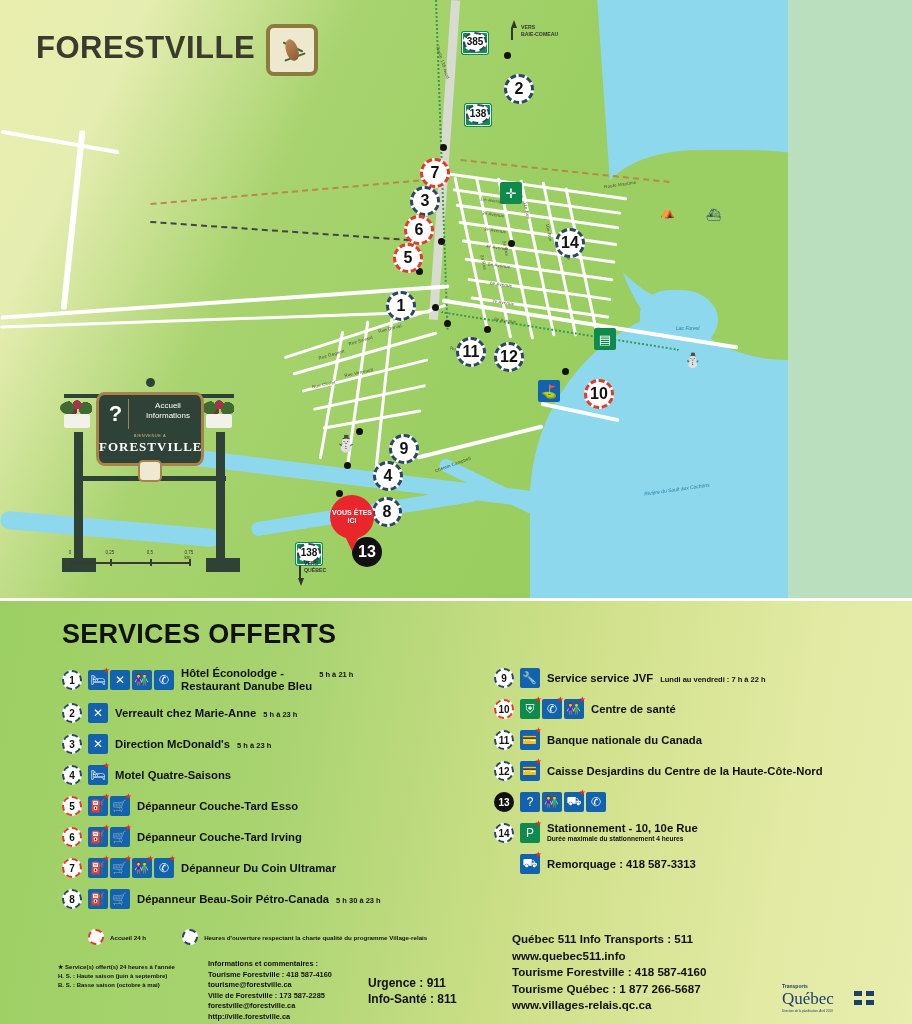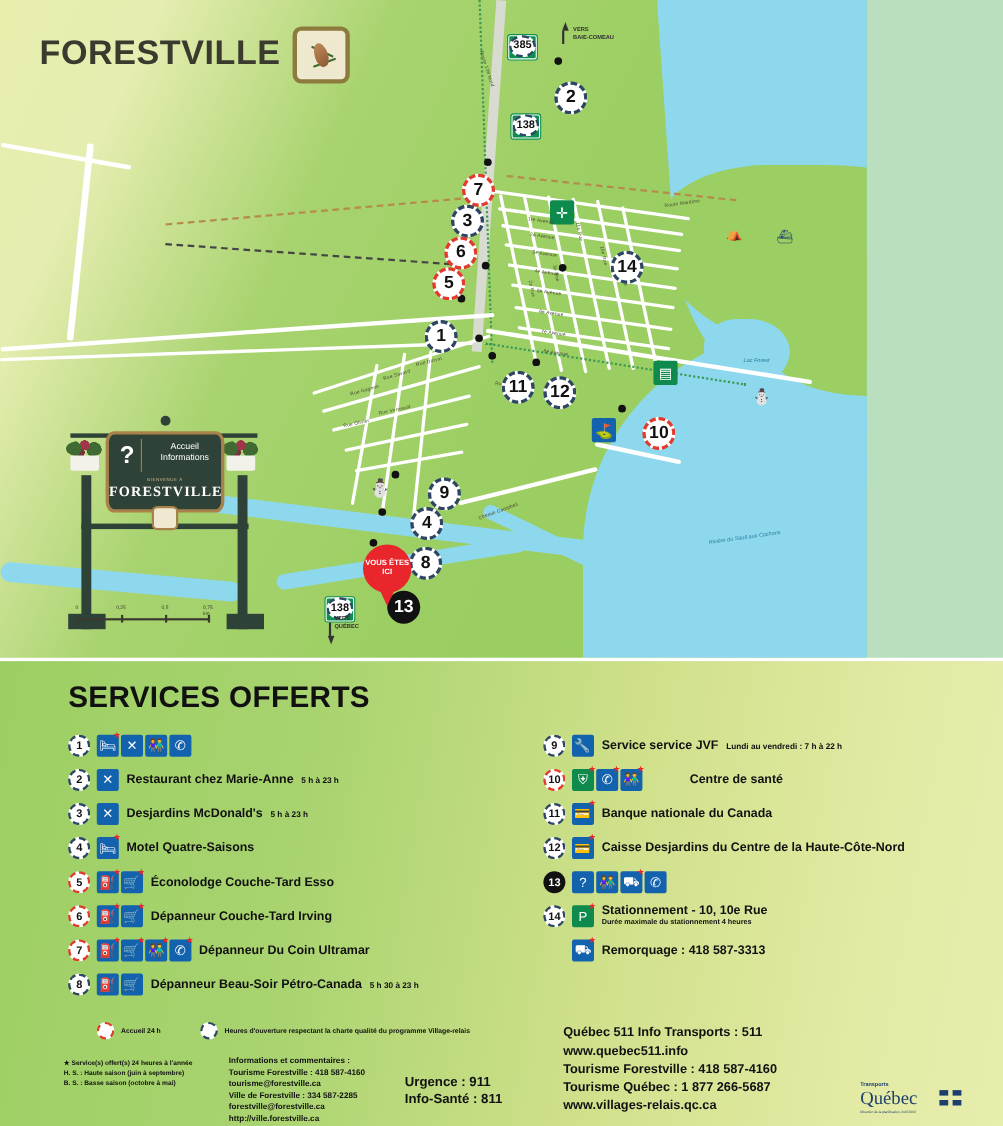--- a/index.html
+++ b/index.html
@@ -481,41 +481,48 @@
 
     <div class="col col-left" id="col-left">
         <div class="srow">
           <div class="num ">1</div>
           <div class="icons">
             <div class="ic blue">🛏<span class="star">★</span></div>
             <div class="ic blue">✕</div>
             <div class="ic blue">👫</div>
             <div class="ic blue">✆</div>
           </div>
+          <div>
+            <div class="txtblock">
+              <div class="lbl-main" style="white-space: pre-line;">Hôtel Éconolodge -
+Restaurant Danube Bleu</div>
+              <div class="lbl-hours">5 h à 21 h</div>
+            </div>
+          </div>
         </div>
         <div class="srow">
           <div class="num ">2</div>
           <div class="icons">
             <div class="ic blue">✕</div>
           </div>
           <div>
             <div class="txtblock">
-              <div class="lbl-main" style="white-space: pre-line;">Restaurant chez Marie-Anne</div>
+              <div class="lbl-main" style="white-space: pre-line;">Verreault chez Marie-Anne</div>
               <div class="lbl-hours">5 h à 23 h</div>
             </div>
           </div>
         </div>
         <div class="srow">
           <div class="num ">3</div>
           <div class="icons">
             <div class="ic blue">✕</div>
           </div>
           <div>
             <div class="txtblock">
-              <div class="lbl-main" style="white-space: pre-line;">Desjardins McDonald's</div>
+              <div class="lbl-main" style="white-space: pre-line;">Direction McDonald's</div>
               <div class="lbl-hours">5 h à 23 h</div>
             </div>
           </div>
         </div>
         <div class="srow">
           <div class="num ">4</div>
           <div class="icons">
             <div class="ic blue">🛏<span class="star">★</span></div>
           </div>
           <div>
@@ -525,21 +532,21 @@
           </div>
         </div>
         <div class="srow">
           <div class="num red">5</div>
           <div class="icons">
             <div class="ic blue">⛽<span class="star">★</span></div>
             <div class="ic blue">🛒<span class="star">★</span></div>
           </div>
           <div>
             <div class="txtblock">
-              <div class="lbl-main" style="white-space: pre-line;">Éconolodge Couche-Tard Esso</div>
+              <div class="lbl-main" style="white-space: pre-line;">Dépanneur Couche-Tard Esso</div>
             </div>
           </div>
         </div>
         <div class="srow">
           <div class="num red">6</div>
           <div class="icons">
             <div class="ic blue">⛽<span class="star">★</span></div>
             <div class="ic blue">🛒<span class="star">★</span></div>
           </div>
           <div>
@@ -591,21 +598,21 @@
         </div>
         <div class="srow">
           <div class="num red">10</div>
           <div class="icons">
             <div class="ic green">⛨<span class="star">★</span></div>
             <div class="ic blue">✆<span class="star">★</span></div>
             <div class="ic blue">👫<span class="star">★</span></div>
           </div>
           <div>
             <div class="txtblock">
-              <div class="lbl-main" style="white-space: pre-line; margin-left: 36px;">Centre de santé</div>
+              <div class="lbl-main" style="white-space: pre-line;">Centre de santé</div>
             </div>
           </div>
         </div>
         <div class="srow">
           <div class="num ">11</div>
           <div class="icons">
             <div class="ic blue">💳<span class="star">★</span></div>
           </div>
           <div>
             <div class="txtblock">
@@ -665,21 +672,21 @@
       <div class="lc blue"></div>
       <div class="lc-text">Heures d'ouverture respectant la charte qualité du programme Village-relais</div>
     </div>
 
     <div class="notes" style="white-space:pre-line;">★ Service(s) offert(s) 24 heures à l'année
 H. S. : Haute saison (juin à septembre)
 B. S. : Basse saison (octobre à mai)</div>
     <div class="contact" style="white-space:pre-line;">Informations et commentaires :
 Tourisme Forestville : 418 587-4160
 tourisme@forestville.ca
-Ville de Forestville : 334 587-2285
+Ville de Forestville : 173 587-2285
 forestville@forestville.ca
 http://ville.forestville.ca</div>
     <div class="urgence" style="white-space:pre-line;">Urgence : 911
 Info-Santé : 811</div>
     <div class="qc511" style="white-space:pre-line;">Québec 511 Info Transports : 511
 www.quebec511.info
 Tourisme Forestville : 418 587-4160
 Tourisme Québec : 1 877 266-5687
 www.villages-relais.qc.ca</div>
 

